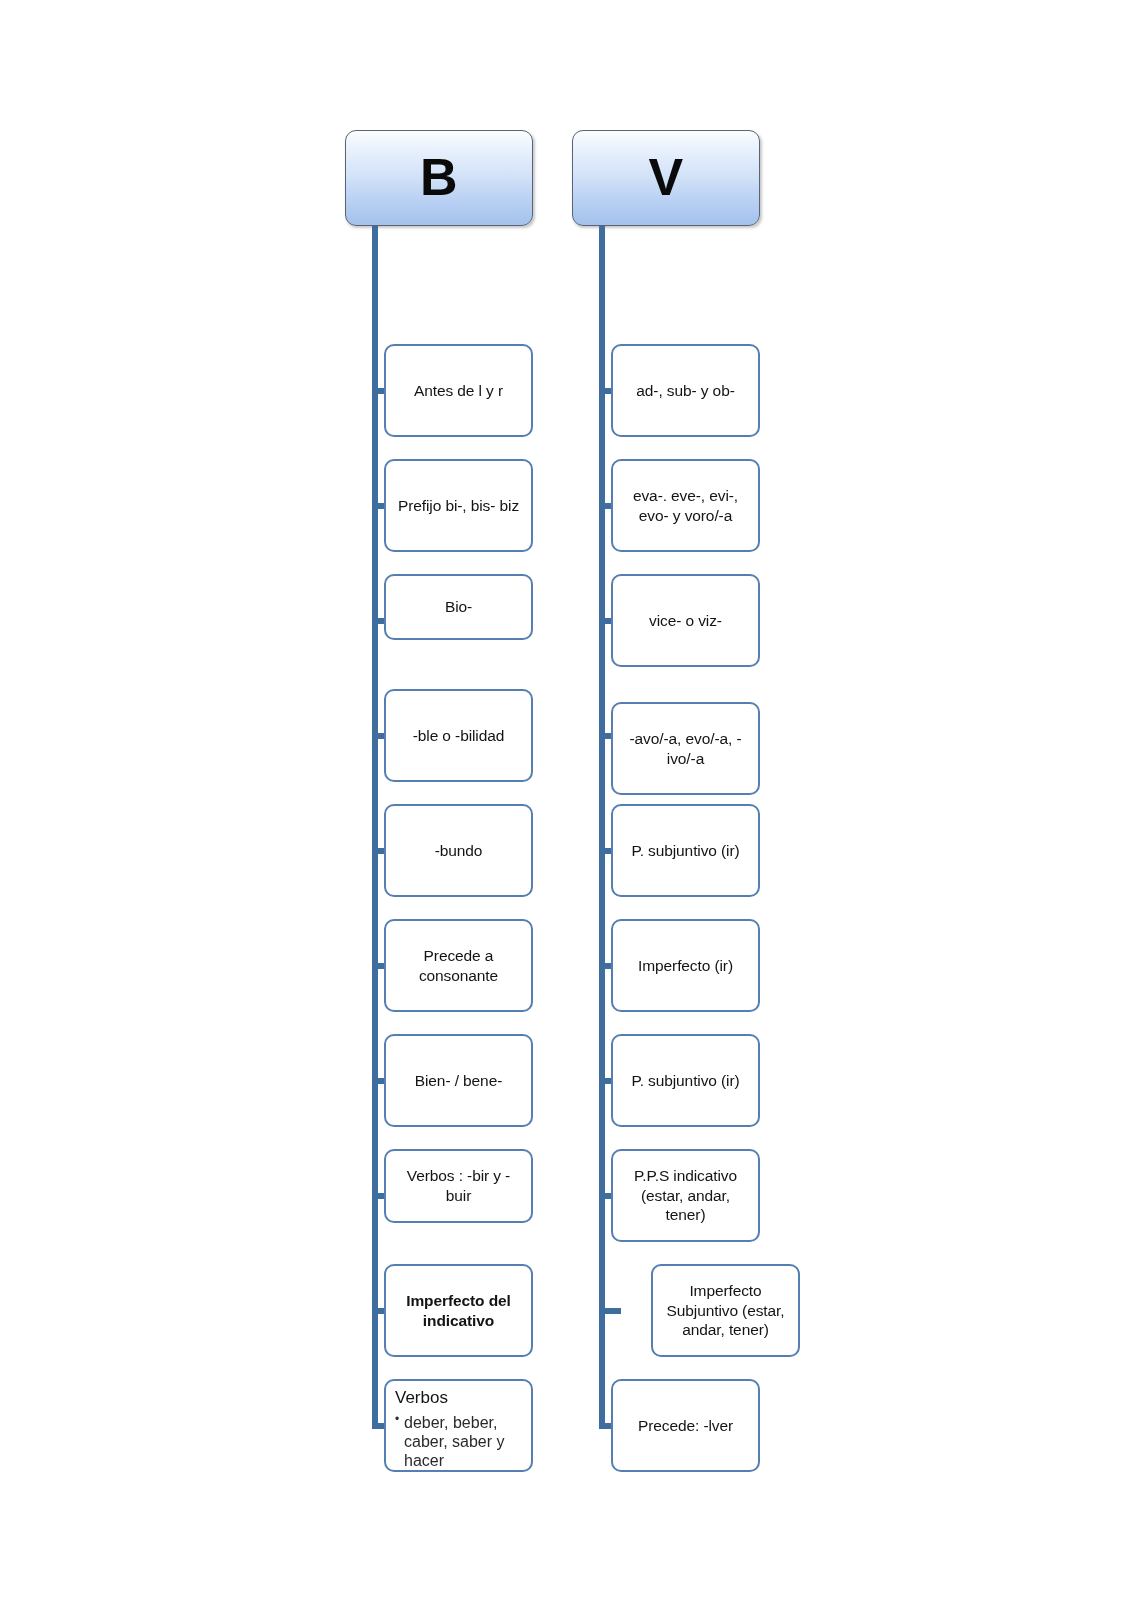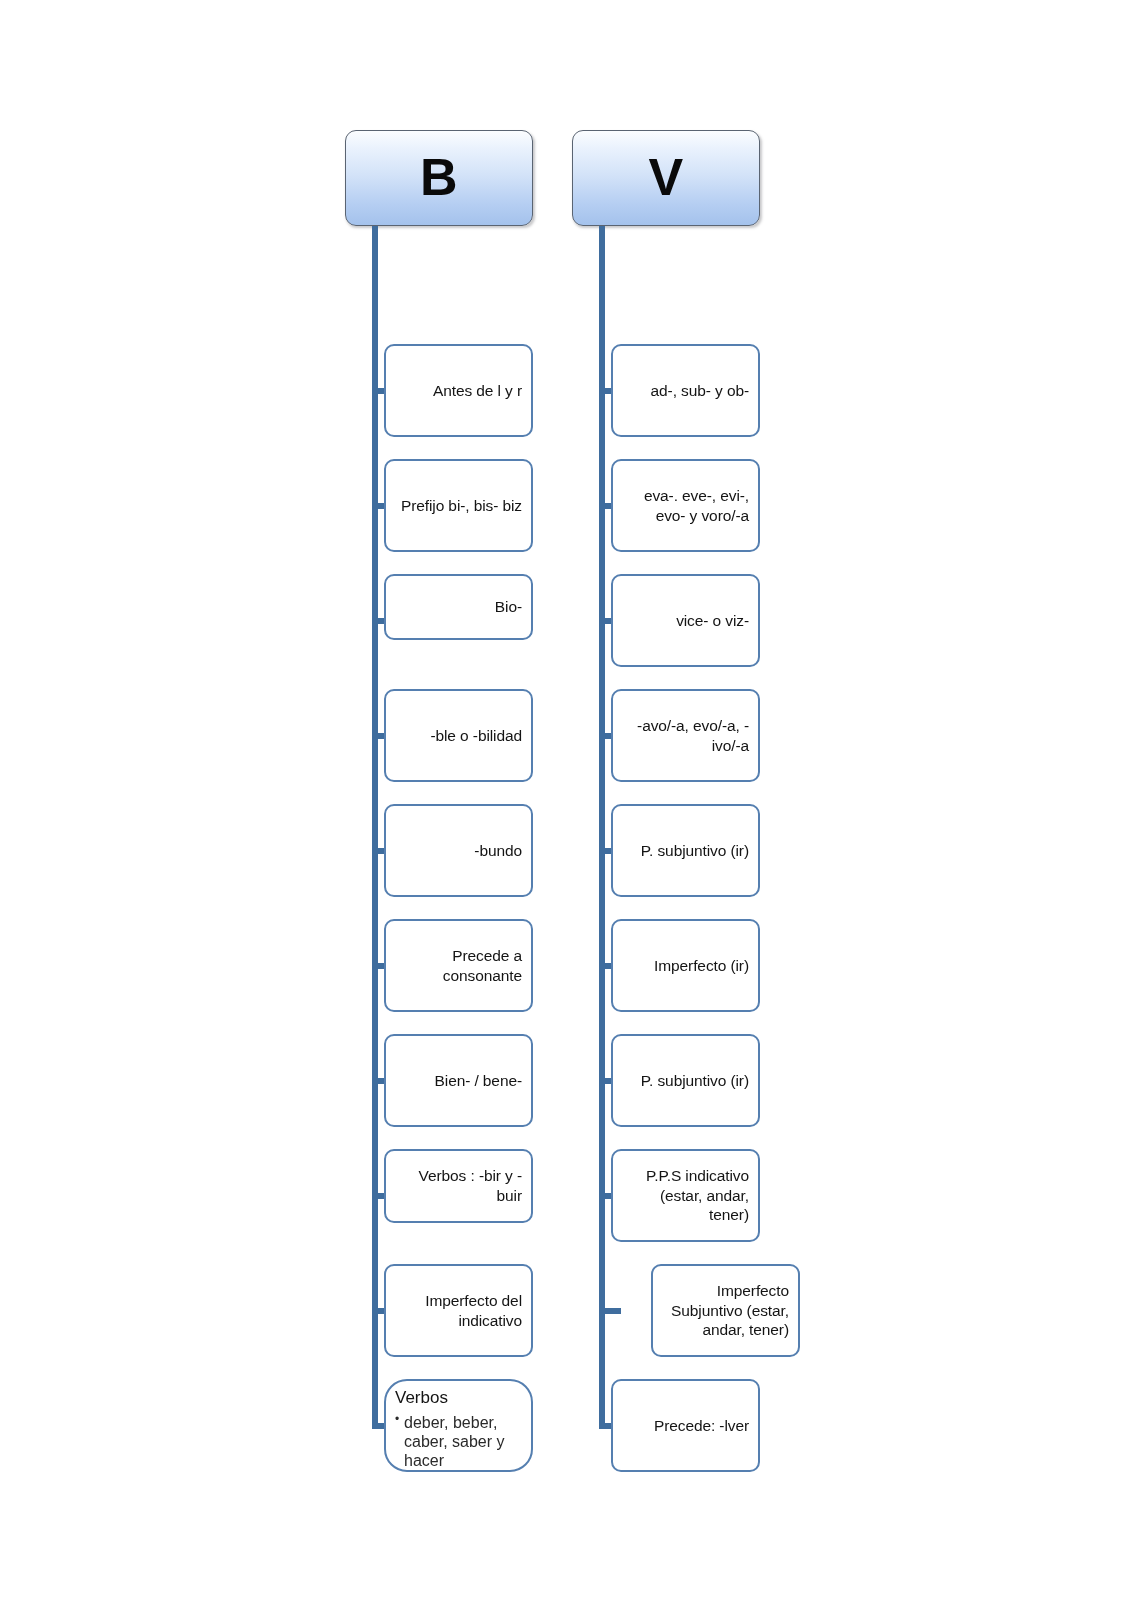--- a/index.html
+++ b/index.html
@@ -99,31 +99,30 @@
     border: 2px solid #557fb0;
     border-radius: 10px;
     display: flex;
     align-items: center;
     justify-content: center;
     padding: 4px 9px;
   }
   .node-text {
     font-size: 15.5px;
     line-height: 1.28;
-    text-align: right;
+    text-align: center;
     color: #141414;
     letter-spacing: -0.1px;
     width: 100%;
   }
 
   
   .node.node-list {
     display: block;
     padding: 7px 6px 15px 9px;
-    border-radius: 23px;
   }
   .node-list-title {
     font-size: 17px;
     line-height: 1.18;
     text-align: left;
     color: #141414;
     margin: 0 0 5px 0;
   }
   .node-bullets {
     margin: 0;
@@ -200,21 +199,21 @@
           </div>
         </div>
         <div class="child-row">
           <div class="stub" style="top: 966.5px;"></div>
           <div class="node" style="top: 923px; height: 74px;">
             <span class="node-text">Verbos : -bir y -buir</span>
           </div>
         </div>
         <div class="child-row">
           <div class="stub" style="top: 1081.5px;"></div>
-          <div class="node" style="top: 1038px; height: 93px;">
+          <div class="node" style="top: 1038px; height: 93px; font-weight: bold;">
             <span class="node-text">Imperfecto del indicativo</span>
           </div>
         </div>
         <div class="child-row">
           <div class="stub" style="top: 1196.5px;"></div>
           <div class="node node-list" style="top: 1153px; height: 93px;">
             <div class="node-list-title">Verbos</div>
             <ul class="node-bullets">
               <li>deber, beber, caber, saber y hacer</li>
             </ul>
@@ -241,21 +240,21 @@
           </div>
         </div>
         <div class="child-row">
           <div class="stub" style="top: 391.5px;"></div>
           <div class="node" style="top: 348px; height: 93px;">
             <span class="node-text">vice- o viz-</span>
           </div>
         </div>
         <div class="child-row">
           <div class="stub" style="top: 506.5px;"></div>
-          <div class="node" style="top: 463px; height: 93px;">
+          <div class="node" style="top: 476px; height: 93px;">
             <span class="node-text">-avo/-a, evo/-a, -ivo/-a</span>
           </div>
         </div>
         <div class="child-row">
           <div class="stub" style="top: 621.5px;"></div>
           <div class="node" style="top: 578px; height: 93px;">
             <span class="node-text">P. subjuntivo (ir)</span>
           </div>
         </div>
         <div class="child-row">

